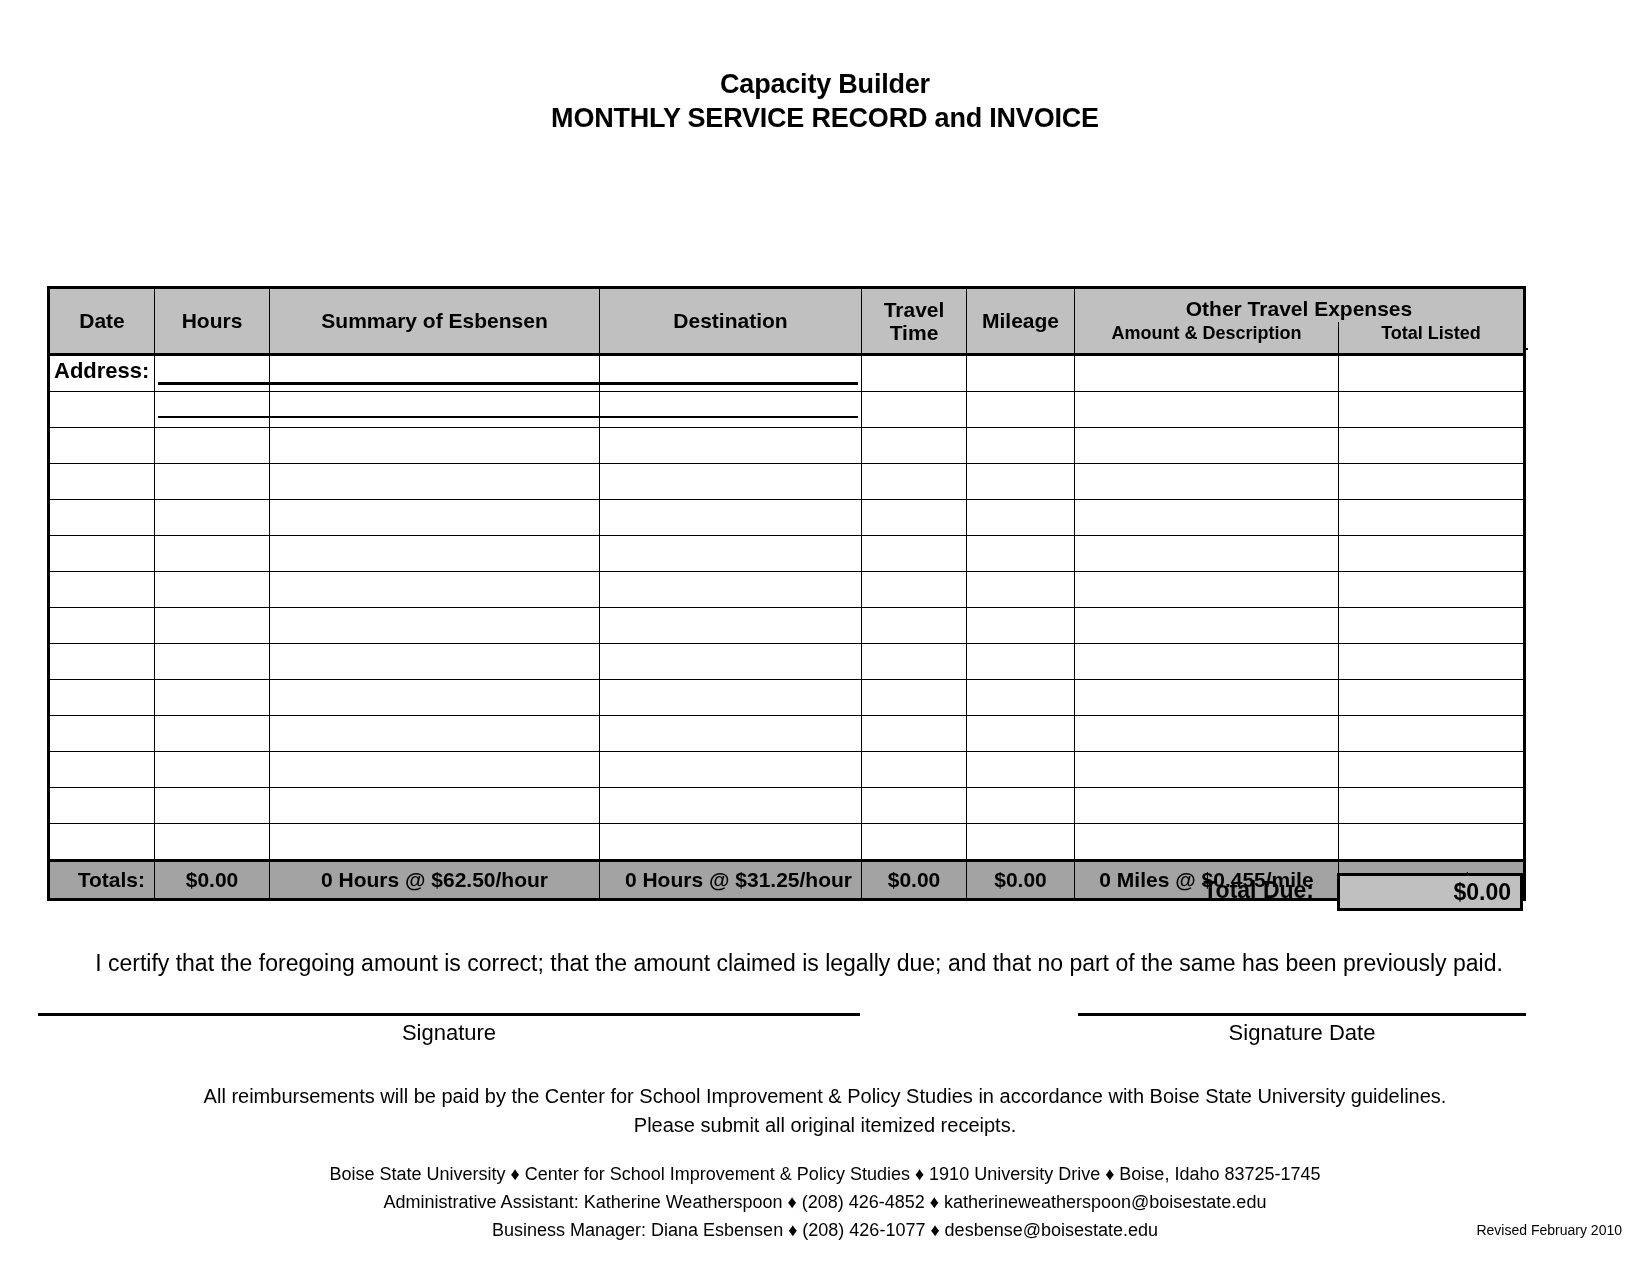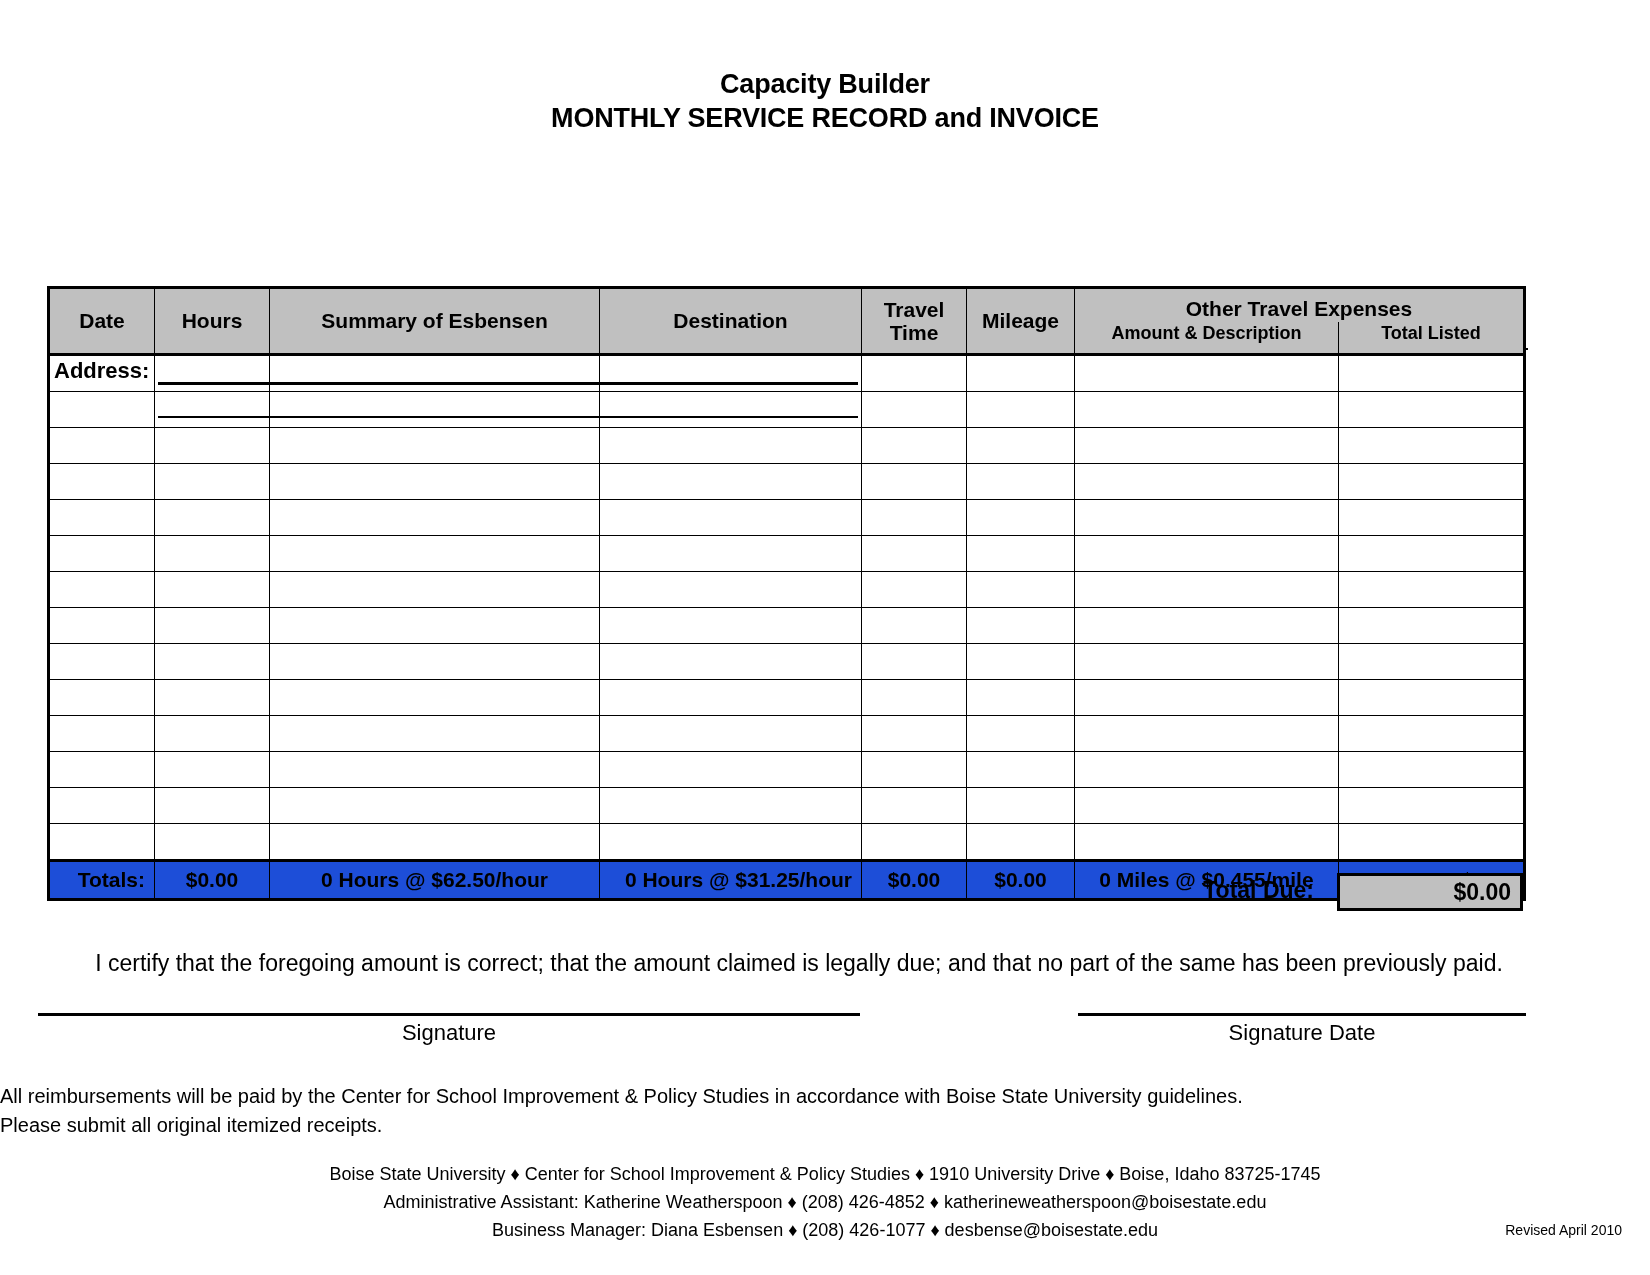--- a/index.html
+++ b/index.html
@@ -123,21 +123,21 @@
   col.c-travel { width: 105px; }
   col.c-mileage { width: 108px; }
   col.c-amount { width: 264px; }
   col.c-total { width: 186px; }
 
   tbody.rows td {
     height: 35px;
   }
 
   tr.totals td {
-    background: #1d4ed8;
+    background: #a3a3a3;
     font-size: 21px;
     font-weight: bold;
     height: 36px;
     border-top: 3px solid #000 !important;
     padding: 0 9px;
     white-space: nowrap;
   }
   td.t-label { text-align: right; }
   td.t-center { text-align: center; }
   td.t-right { text-align: right; }
@@ -194,21 +194,21 @@
   }
   .sig-cap-left { left: 38px; top: 1020px; width: 822px; }
   .sig-cap-right { left: 1078px; top: 1020px; width: 448px; }
 
   
   .foot-note {
     position: absolute;
     left: 0;
     top: 1082px;
     width: 1650px;
-    text-align: left;
+    text-align: center;
     font-size: 20px;
     line-height: 29px;
   }
   .foot-contact {
     position: absolute;
     left: 0;
     top: 1160px;
     width: 1650px;
     text-align: center;
     font-size: 18px;
@@ -449,15 +449,15 @@
     <div>All reimbursements will be paid by the Center for School Improvement &amp; Policy Studies in accordance with Boise State University guidelines.</div>
     <div>Please submit all original itemized receipts.</div>
   </div>
 
   <div class="foot-contact">
     <div>Boise State University ♦ Center for School Improvement &amp; Policy Studies ♦ 1910 University Drive ♦ Boise, Idaho 83725-1745</div>
     <div>Administrative Assistant:  Katherine Weatherspoon ♦ (208) 426-4852 ♦ katherineweatherspoon@boisestate.edu</div>
     <div>Business Manager:  Diana Esbensen ♦ (208) 426-1077 ♦ desbense@boisestate.edu</div>
   </div>
 
-  <div class="revised">Revised April 2010</div>
+  <div class="revised">Revised February 2010</div>
 
 </div>
 
 </body></html>

